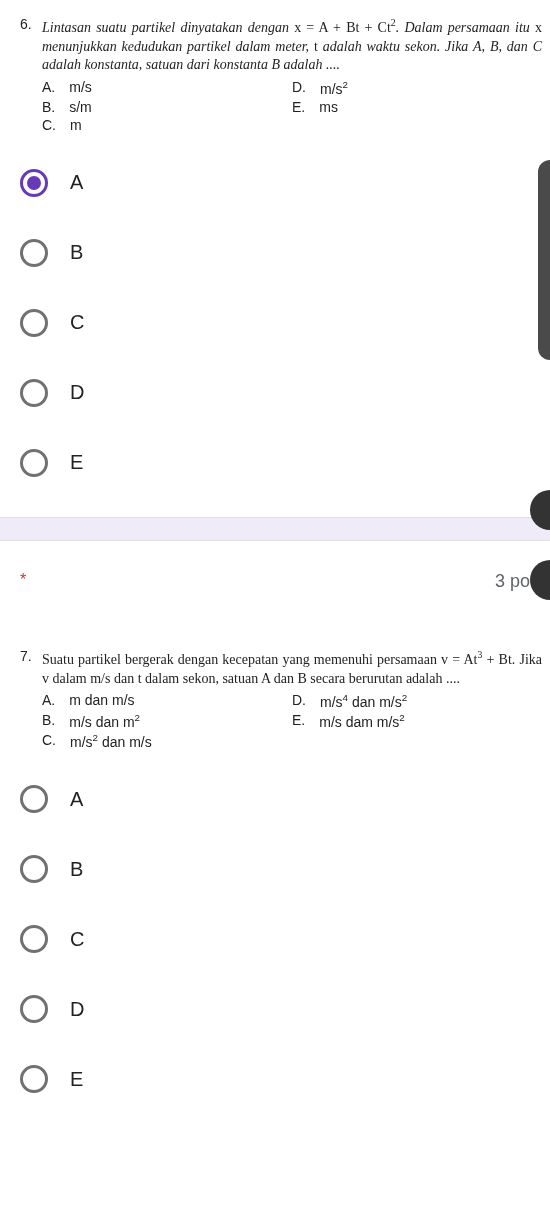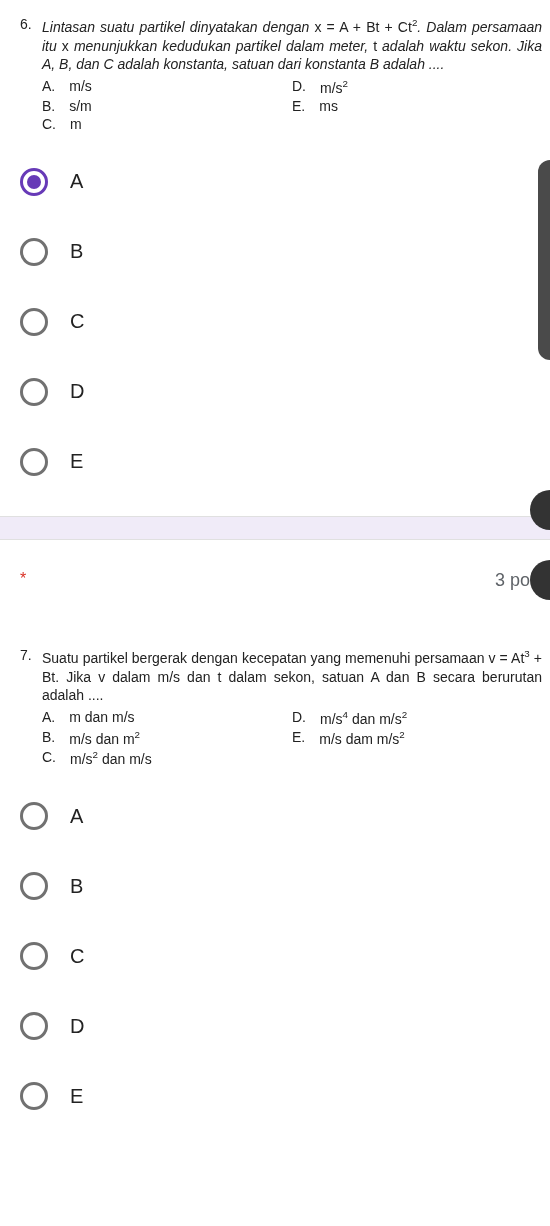--- a/index.html
+++ b/index.html
@@ -19,20 +19,21 @@
       margin-bottom: 2px;
     }
     .q-num {
       min-width: 22px;
     }
     .q-text {
       flex: 1;
       font-style: italic;
       text-align: justify;
       line-height: 1.35;
+      font-family: Liberation Serif, serif;
     }
     .q-text .nonit {
       font-style: normal;
     }
     .opts {
       margin-top: 4px;
       margin-left: 22px;
       display: grid;
       grid-template-columns: 250px 1fr;
       font-size: 14px;

